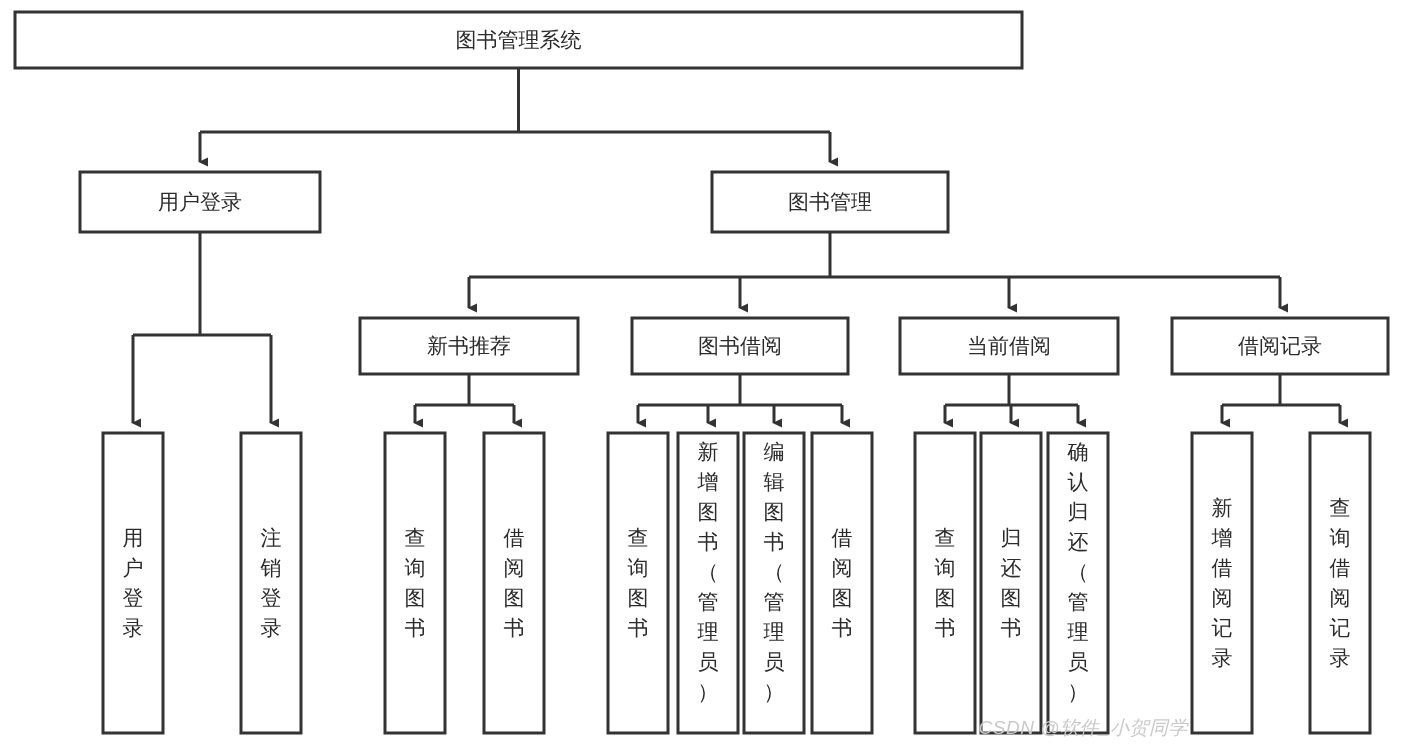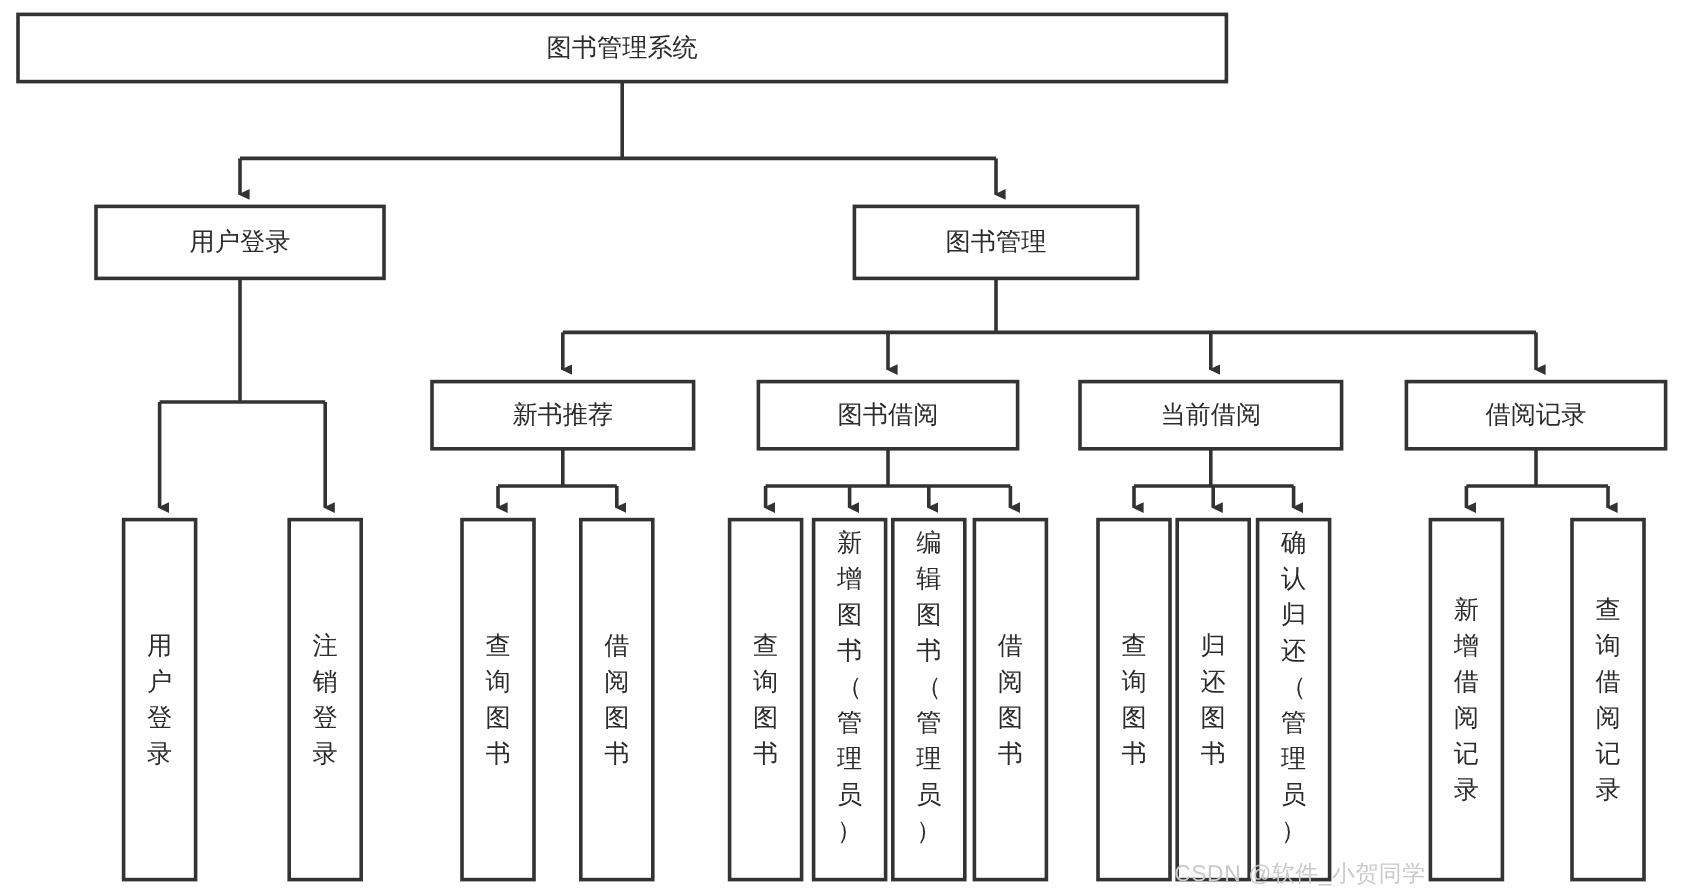--- a/index.html
+++ b/index.html
@@ -29,20 +29,21 @@
   .watermark{
     position:absolute;
     right:10px;
     bottom:6px;
     color:#c9c9c9;
     font-size:19px;
     font-family:"Liberation Sans","DejaVu Sans",sans-serif;
     letter-spacing:0.5px;
     white-space:nowrap;
     user-select:none;
+    font-style:italic;
   }
 </style>
 </head>
 <body>
 
 <div id="diagram-root">
   <svg id="diagram-svg" width="1405" height="747" viewBox="0 0 1405 747" xmlns="http://www.w3.org/2000/svg">
     <defs>
       <marker id="arrowhead" markerWidth="10" markerHeight="10" refX="5" refY="8" orient="auto" markerUnits="userSpaceOnUse">
         <polygon points="0.5,0 9.5,0 5,9.5" fill="#333333"></polygon>

